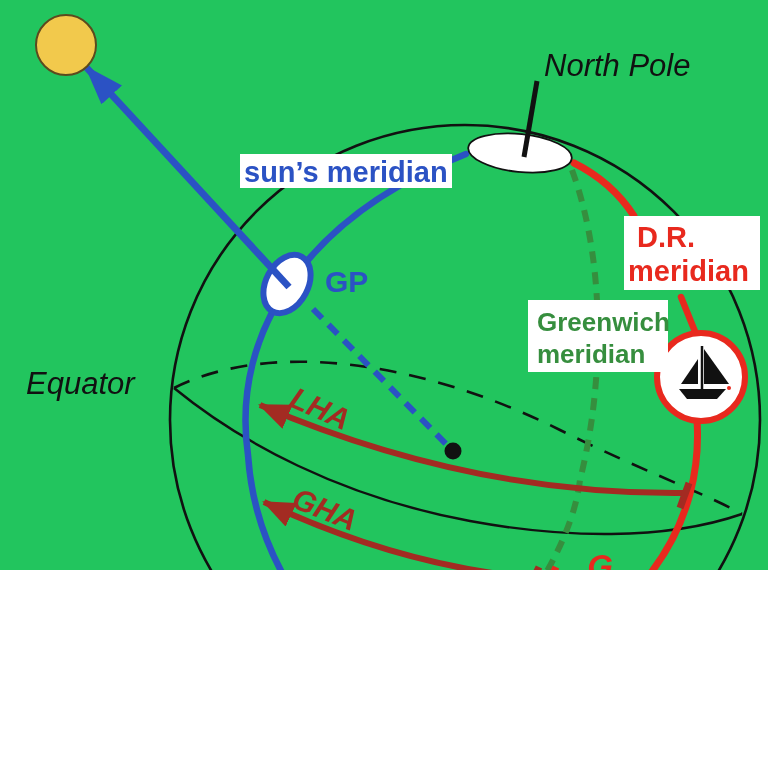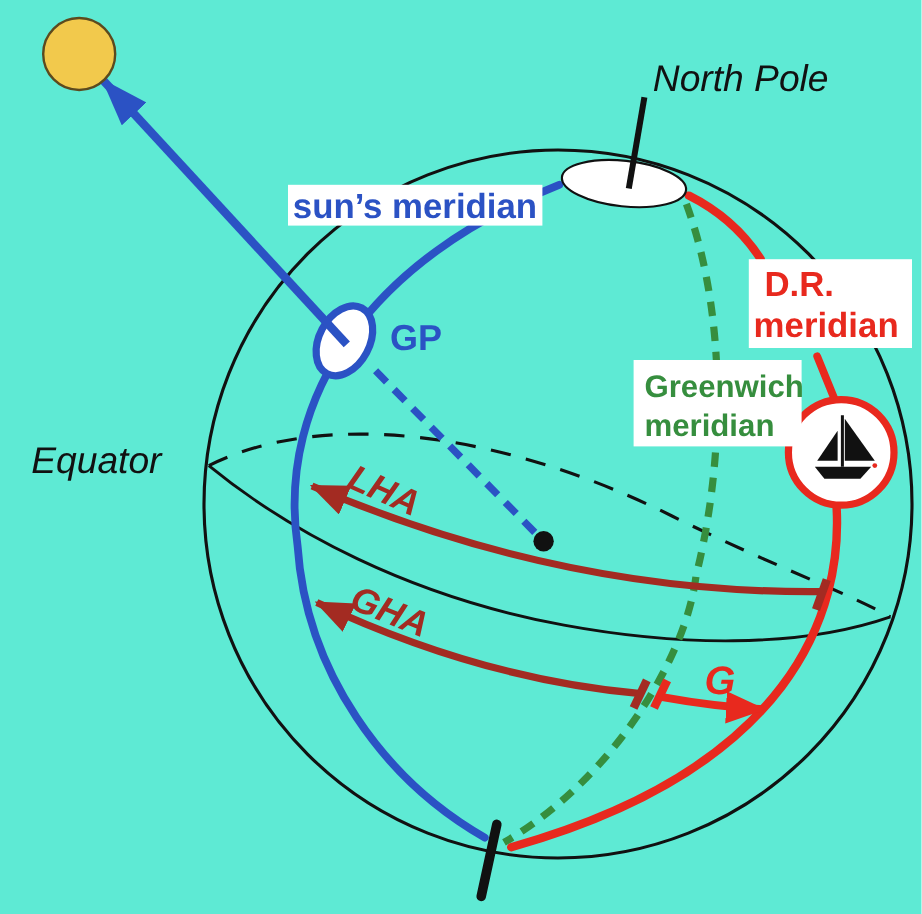--- a/index.html
+++ b/index.html
@@ -1,16 +1,16 @@
 <!DOCTYPE html>
 <html><head>
 <meta charset="utf-8">
 <style>
   html,body { margin:0; padding:0; background:#fff; }
-  .stage { position:relative; width:768px; height:762px; background:#5eead4; overflow:hidden; }
+  .stage { position:relative; width:768px; height:570px; background:#22c55e; overflow:hidden; }
   svg { display:block; }
   text { font-family:"Liberation Sans", sans-serif; }
   .t-blue    { fill:#2B52C4; font-weight:700; font-size:29px; }
   .t-gp      { fill:#2B52C4; font-weight:700; font-size:30px; }
   .t-green   { fill:#368E3E; font-weight:700; font-size:26px; }
   .t-red     { fill:#E8291E; font-weight:700; font-size:29px; }
   .t-g       { fill:#E8291E; font-weight:700; font-style:italic; font-size:33px; }
   .t-blk-it  { fill:#111111; font-style:italic; font-size:31px; }
   .t-darkred { fill:#A32B22; font-weight:700; font-style:italic; font-size:30px; }
 </style>

